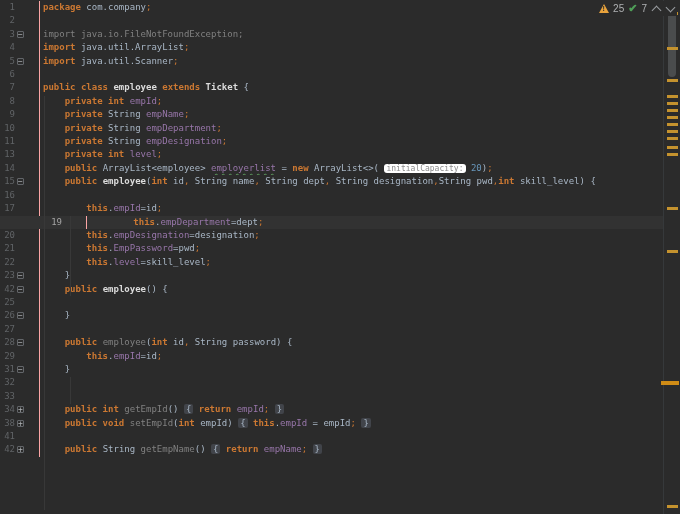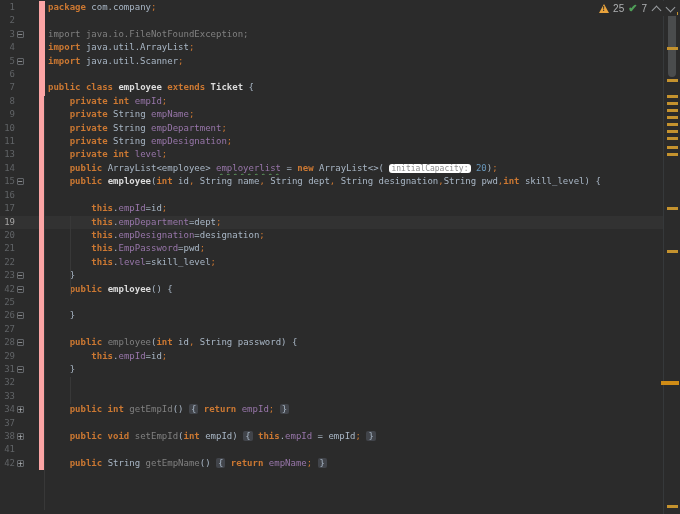--- a/index.html
+++ b/index.html
@@ -1,25 +1,25 @@
 <!DOCTYPE html>
 <html><head>
 <meta charset="utf-8">
 <style>
   html,body{margin:0;padding:0;background:#1e1e1e;}
   .screen{position:relative;width:680px;height:514px;background:#2b2b2b;overflow:hidden;
           font-family:"DejaVu Sans Mono",monospace;font-size:9px;color:#a9b7c6;}
   
   .rows{position:absolute;left:0;top:0;width:664px;padding-top:1px;}
   .row{display:flex;height:13.42px;line-height:13.42px;white-space:pre;}
-  .row.cur{background:#323232;}
+  .row.cur{background:#323232;padding-left:47px;}
   .ln{flex:0 0 15px;text-align:right;color:#606366;font-size:9px;}
   .row.cur .ln{color:#a4a3a3;}
   .foldc{flex:0 0 24px;position:relative;}
-  .codeseg{border-left:6px solid #fca5a5;padding-left:3px;flex:1 1 auto;overflow:hidden;}
+  .codeseg{border-left:1px solid #fca5a5;padding-left:3px;flex:1 1 auto;overflow:hidden;}
   .fold{position:absolute;left:2px;top:3px;width:7px;height:7px;border:1px solid #63666a;
         border-radius:1px;background:#2b2b2b;color:#b0b3b6;font-size:8px;line-height:6px;
         text-align:center;box-sizing:border-box;}
   
   .kw{color:#cc7832;font-weight:bold;}
   .pl{color:#a9b7c6;}
   .fld{color:#9876aa;}
   .fldu{color:#9876aa;text-decoration:underline wavy #5d9a5d;text-underline-offset:2px;}
   .sem{color:#cc7832;}
   .gr{color:#808080;margin-top:36px;}
@@ -79,21 +79,20 @@
       <div class="row"><span class="ln">42</span><span class="foldc"><span class="fold">−</span></span><span class="codeseg"><span class="pl">    </span><span class="kw">public </span><span class="def">employee</span><span class="pl">() {</span></span></div>
       <div class="row"><span class="ln">25</span><span class="foldc"></span><span class="codeseg"></span></div>
       <div class="row"><span class="ln">26</span><span class="foldc"><span class="fold">−</span></span><span class="codeseg"><span class="pl">    }</span></span></div>
       <div class="row"><span class="ln">27</span><span class="foldc"></span><span class="codeseg"></span></div>
       <div class="row"><span class="ln">28</span><span class="foldc"><span class="fold">−</span></span><span class="codeseg"><span class="pl">    </span><span class="kw">public </span><span class="grm">employee</span><span class="pl">(</span><span class="kw">int </span><span class="pl">id</span><span class="sem">,</span><span class="pl"> String password) {</span></span></div>
       <div class="row"><span class="ln">29</span><span class="foldc"></span><span class="codeseg"><span class="pl">        </span><span class="kw">this</span><span class="pl">.</span><span class="fld">empId</span><span class="pl">=id</span><span class="sem">;</span></span></div>
       <div class="row"><span class="ln">31</span><span class="foldc"><span class="fold">−</span></span><span class="codeseg"><span class="pl">    }</span></span></div>
       <div class="row"><span class="ln">32</span><span class="foldc"></span><span class="codeseg"></span></div>
       <div class="row"><span class="ln">33</span><span class="foldc"></span><span class="codeseg"></span></div>
       <div class="row"><span class="ln">34</span><span class="foldc"><span class="fold">+</span></span><span class="codeseg"><span class="pl">    </span><span class="kw">public int </span><span class="grm">getEmpId</span><span class="pl">() </span><span class="cbr">{</span><span class="pl"> </span><span class="kw">return </span><span class="fld">empId</span><span class="sem">;</span><span class="pl"> </span><span class="cbr">}</span></span></div>
-      <div class="row"><span class="ln">37</span><span class="foldc"></span><span class="codeseg"></span></div>
       <div class="row"><span class="ln">38</span><span class="foldc"><span class="fold">+</span></span><span class="codeseg"><span class="pl">    </span><span class="kw">public void </span><span class="grm">setEmpId</span><span class="pl">(</span><span class="kw">int </span><span class="pl">empId) </span><span class="cbr">{</span><span class="pl"> </span><span class="kw">this</span><span class="pl">.</span><span class="fld">empId</span><span class="pl"> = empId</span><span class="sem">;</span><span class="pl"> </span><span class="cbr">}</span></span></div>
       <div class="row"><span class="ln">41</span><span class="foldc"></span><span class="codeseg"></span></div>
       <div class="row"><span class="ln">42</span><span class="foldc"><span class="fold">+</span></span><span class="codeseg"><span class="pl">    </span><span class="kw">public </span><span class="pl">String </span><span class="grm">getEmpName</span><span class="pl">() </span><span class="cbr">{</span><span class="pl"> </span><span class="kw">return </span><span class="fld">empName</span><span class="sem">;</span><span class="pl"> </span><span class="cbr">}</span></span></div>
     </div>
 
   <div class="guide" style="left:44px;top:96px;height:414px;"></div>
   <div class="guide" style="left:70px;top:216px;height:80px;"></div>
   <div class="guide" style="left:70px;top:377px;height:27px;"></div>
 
   <div class="widget">

